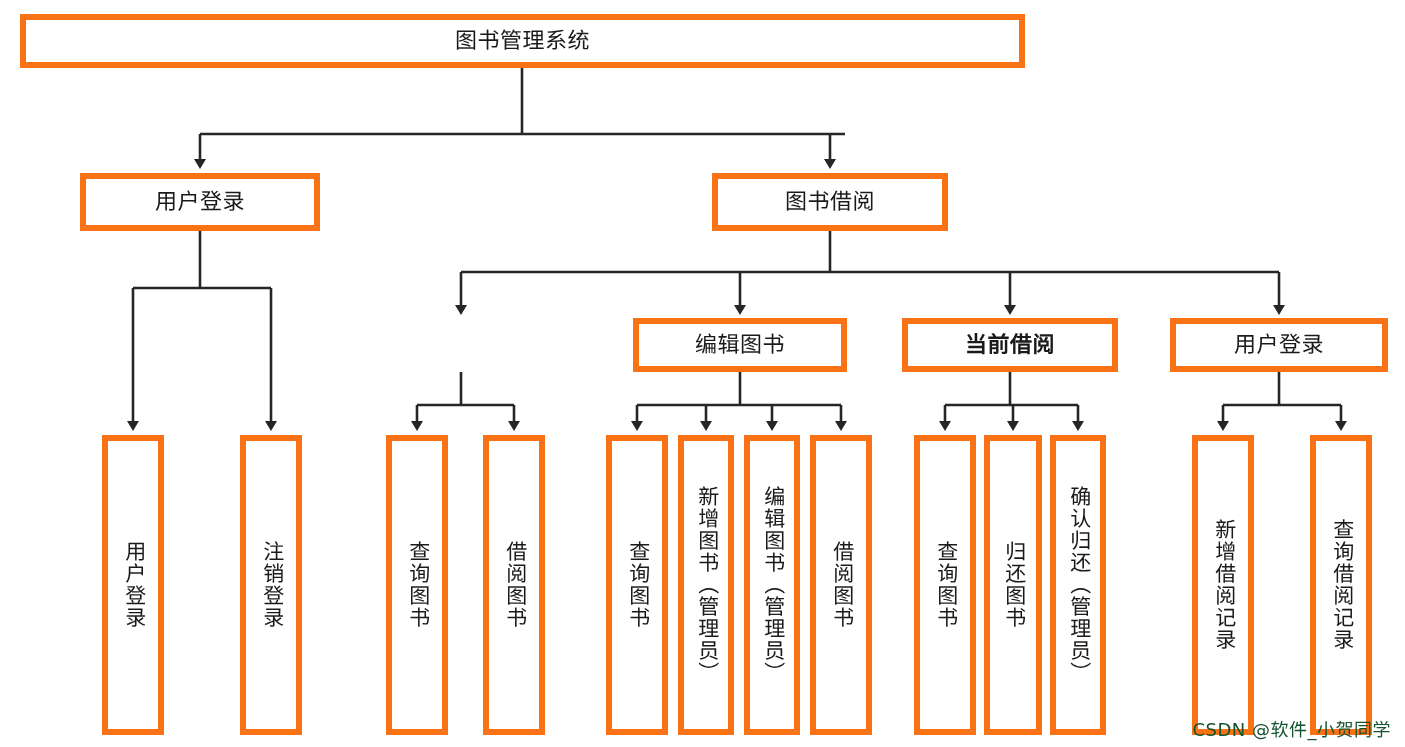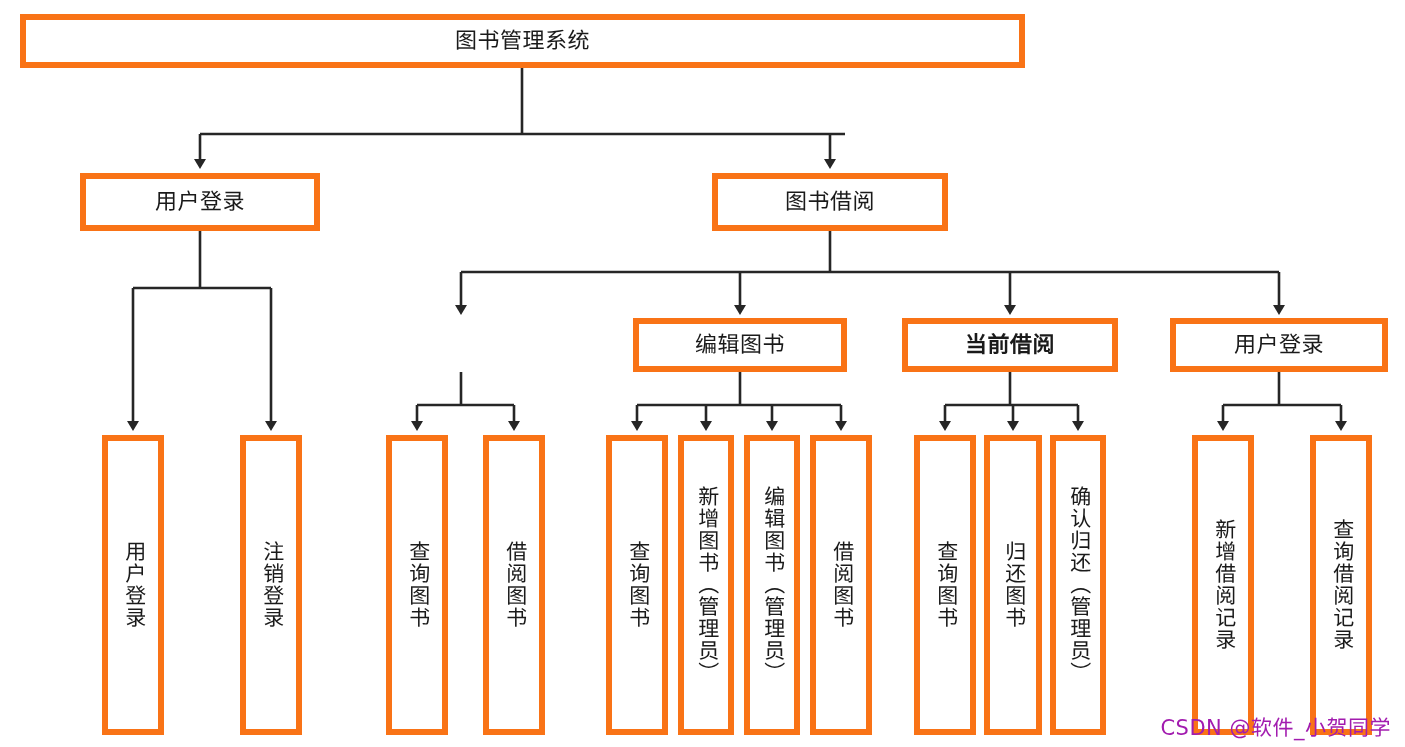--- a/index.html
+++ b/index.html
@@ -54,22 +54,22 @@
   }
   .node.vert .label {
     writing-mode: vertical-rl;
     text-orientation: upright;
     white-space: nowrap;
   }
   #watermark {
     position: absolute;
     right: 14px;
     bottom: 6px;
-    font-size: 21px;
-    color: #a21caf;
+    font-size: 18px;
+    color: #14532d;
     letter-spacing: 0.5px;
     white-space: nowrap;
     user-select: none;
   }
 </style>
 </head>
 <body>
 
 <div id="diagram-root">
 

